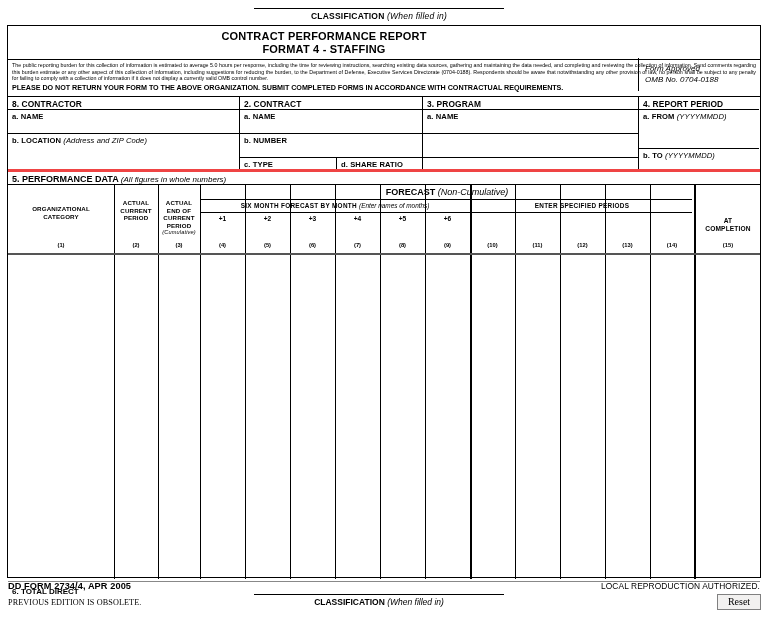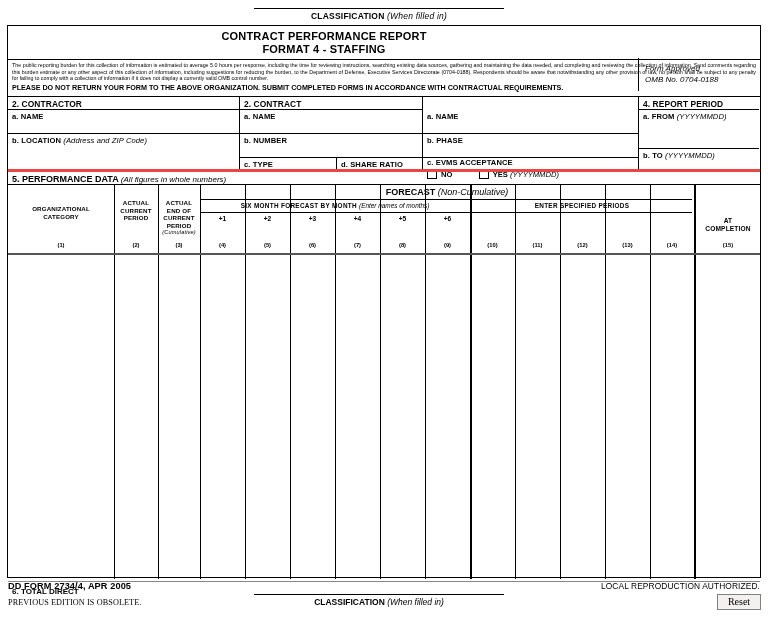--- a/index.html
+++ b/index.html
@@ -304,21 +304,21 @@
 
     <div class="burden">
       <p>The public reporting burden for this collection of information is estimated to average 5.0 hours per response, including the time for reviewing instructions, searching existing data sources, gathering and maintaining the data needed, and completing and reviewing the collection of information.  Send comments regarding this burden estimate or any other aspect of this collection of information, including suggestions for reducing the burden, to the Department of Defense, Executive Services Directorate (0704-0188). Respondents should be aware that notwithstanding any other provision of law, no person shall be subject to any penalty for failing to comply with a collection of information if it does not display a currently valid OMB control number.</p>
       <p class="bold-line">PLEASE DO NOT RETURN YOUR FORM TO THE ABOVE ORGANIZATION.  SUBMIT COMPLETED FORMS IN ACCORDANCE WITH CONTRACTUAL REQUIREMENTS.</p>
     </div>
 
     <div class="blocks">
 
       <div class="blk" style="left:0; width:232px;">
         <div class="cellbox" style="top:0; height:13px;">
-          <div class="hdr-lbl">2. CONTRACTOR</div>
+          <div class="hdr-lbl">8. CONTRACTOR</div>
         </div>
         <div class="cellbox" style="top:13px; height:24px;">
           <div class="lbl">a. NAME</div>
           <div class="lbl" style="font-weight:normal"></div>
         </div>
         <div class="cellbox nb" style="top:37px; height:35px;">
           <div class="lbl">
             <span>b. LOCATION</span>
             <span class="it">(Address and ZIP Code)</span>
           </div>
@@ -342,36 +342,29 @@
           <div style="position:absolute;left:0;top:0;width:96px;height:100%;">
             <div class="lbl">c. TYPE</div>
           </div>
           <div class="vsplit" style="position:absolute;left:96px;top:0;width:87px;height:100%;">
             <div class="lbl">d. SHARE RATIO</div>
           </div>
         </div>
       </div>
 
       <div class="blk" style="left:415px; width:216px;">
+        <div class="cellbox" style="top:0; height:13px;">
+          <div class="hdr-lbl">3. PROGRAM</div>
+        </div>
         <div class="cellbox" style="top:13px; height:24px;">
           <div class="lbl">a. NAME</div>
           <div class="lbl" style="font-weight:normal"></div>
         </div>
         <div class="cellbox" style="top:37px; height:24px;">
-          <div class="lbl">b. PHASE</div>
-          <div class="lbl" style="font-weight:normal"></div>
-        </div>
-        <div class="cellbox nb" style="top:61px; height:11px;">
-          <div class="lbl" style="padding-top:0px">c. EVMS ACCEPTANCE</div>
-          <div style="position:absolute;left:4px;top:11px;font-size:7.6px;font-weight:bold;white-space:nowrap;">
-            <span class="chk"></span><span>NO</span>
-            <span style="display:inline-block;width:22px"></span>
-            <span class="chk"></span><span>YES</span>
-            <span class="it" style="font-weight:normal;font-style:italic">(YYYYMMDD)</span>
-          </div>
+          <div class="lbl" style="font-weight:normal"></div>
         </div>
       </div>
 
       <div class="blk last" style="left:631px; width:120px;">
         <div class="cellbox" style="top:0; height:13px;">
           <div class="hdr-lbl">4. REPORT PERIOD</div>
         </div>
         <div class="cellbox" style="top:13px; height:39px;">
           <div class="lbl">
             <span>a. FROM</span>

